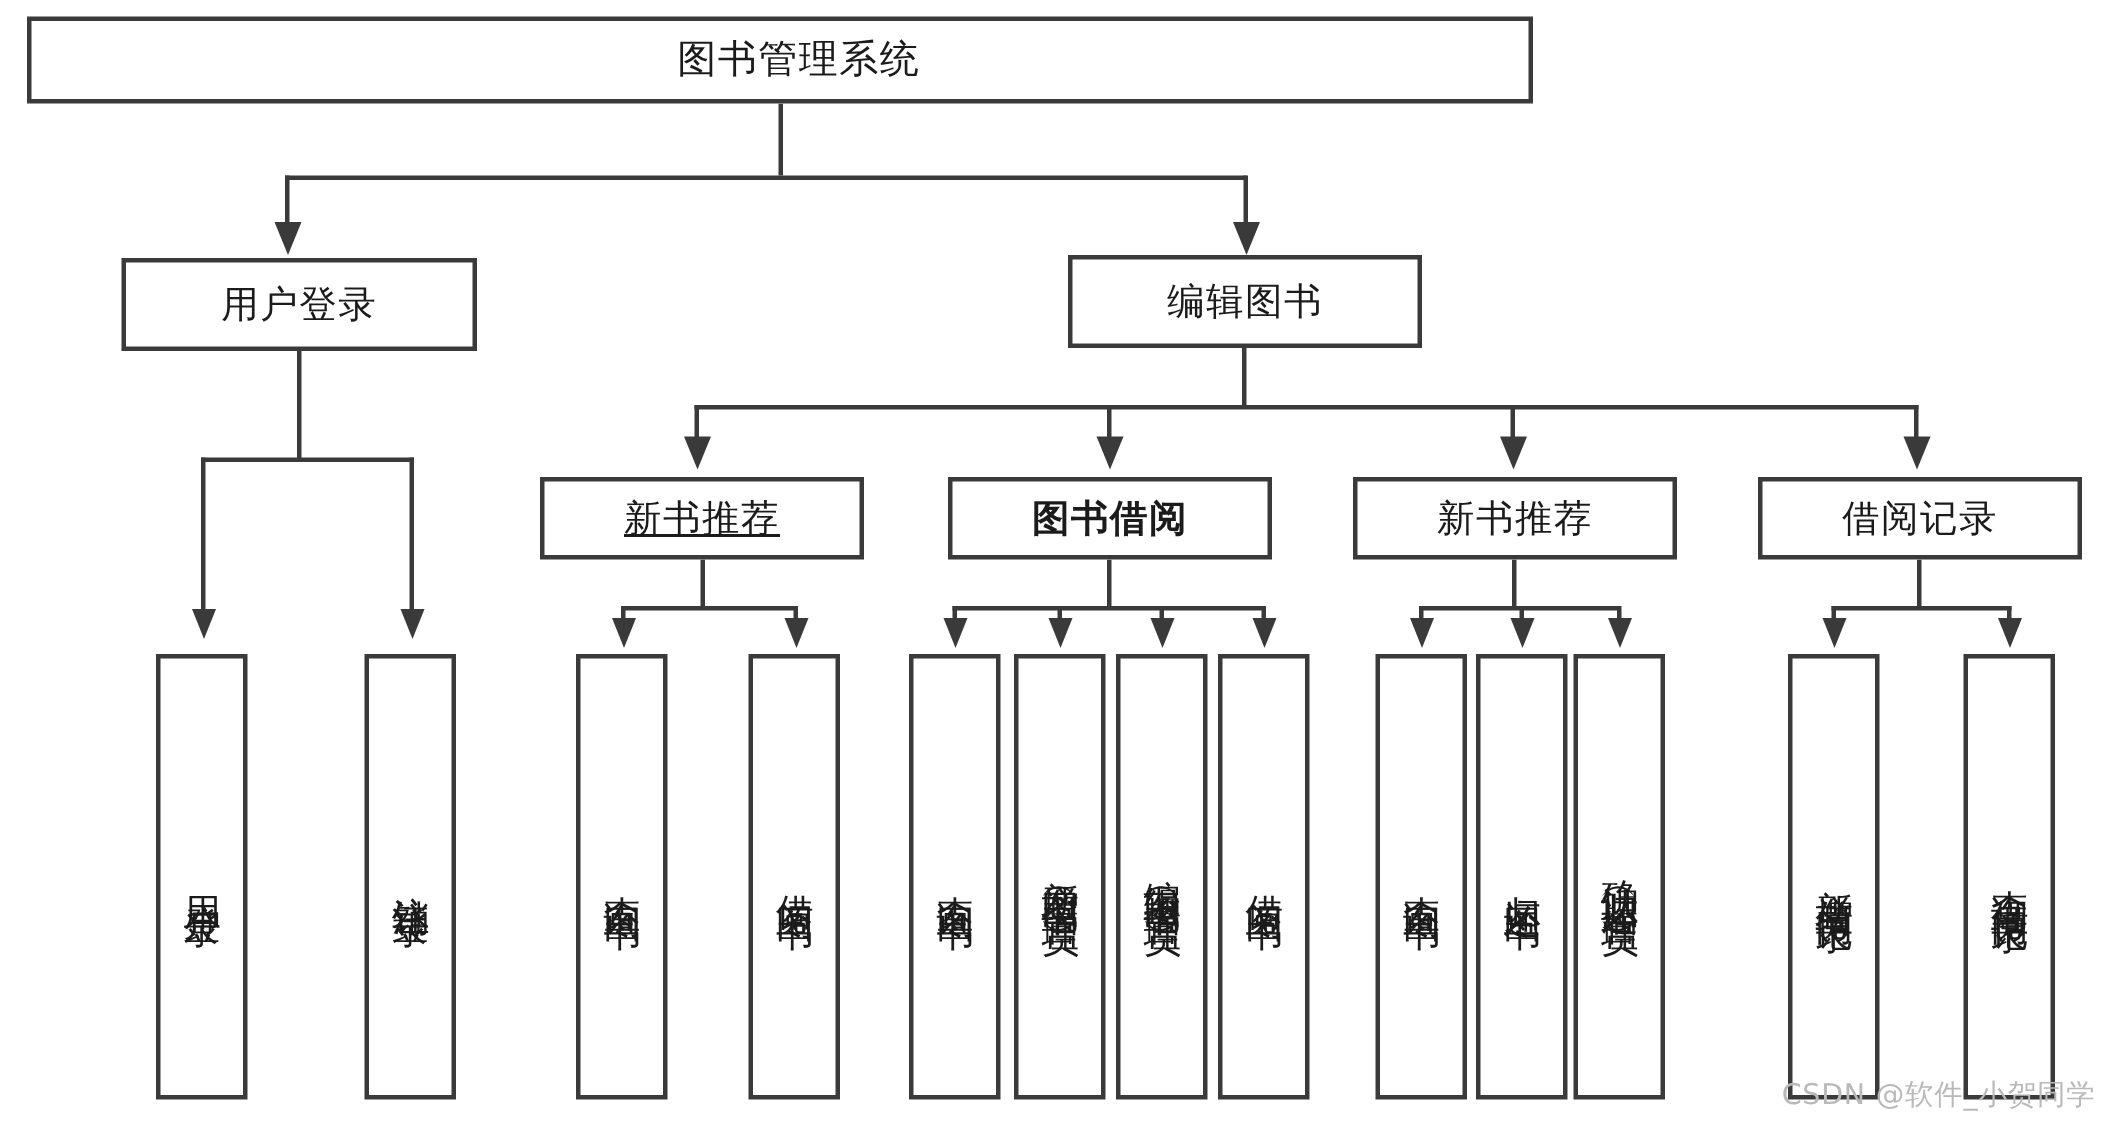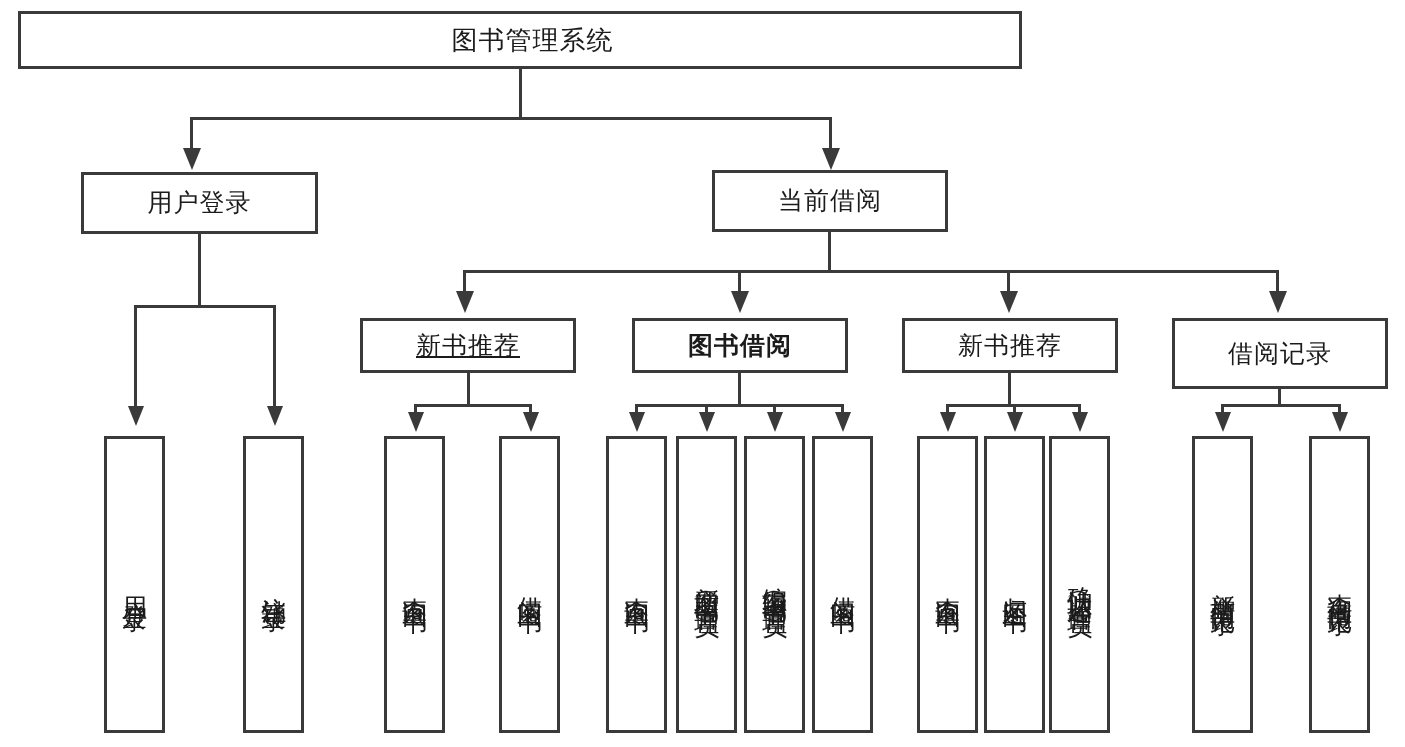--- a/index.html
+++ b/index.html
@@ -85,21 +85,21 @@
   <div class="ln v" style="left:190px;top:117px;height:34px;"></div>
   <div class="arrow" style="left:183px;top:148px;"></div>
   <div class="ln v" style="left:829px;top:117px;height:34px;"></div>
   <div class="arrow" style="left:822px;top:148px;"></div>
 
   <div class="node h" style="left:81px;top:172px;width:237px;height:62px;">
     <span>用户登录</span>
   </div>
 
   <div class="node h" style="left:712px;top:170px;width:236px;height:62px;">
-    <span>当前借阅</span>
+    <span>编辑图书</span>
   </div>
 
   <div class="ln v" style="left:198px;top:234px;height:73px;"></div>
   <div class="ln h" style="left:134px;top:305px;width:142px;"></div>
   <div class="ln v" style="left:134px;top:305px;height:104px;"></div>
   <div class="arrow sm" style="left:128px;top:406px;"></div>
   <div class="ln v" style="left:273px;top:305px;height:104px;"></div>
   <div class="arrow sm" style="left:267px;top:406px;"></div>
 
   <div class="ln v" style="left:828px;top:232px;height:40px;"></div>
@@ -119,21 +119,21 @@
 
   <div class="node h" style="left:360px;top:318px;width:216px;height:55px;text-decoration:underline;">
     <span>新书推荐</span>
   </div>
   <div class="node h" style="left:632px;top:318px;width:216px;height:55px;font-weight:bold;">
     <span>图书借阅</span>
   </div>
   <div class="node h" style="left:902px;top:318px;width:216px;height:55px;">
     <span>新书推荐</span>
   </div>
-  <div class="node h" style="left:1172px;top:318px;width:216px;height:71px;">
+  <div class="node h" style="left:1172px;top:318px;width:216px;height:55px;">
     <span>借阅记录</span>
   </div>
 
   <div class="ln v" style="left:467px;top:373px;height:33px;"></div>
   <div class="ln h" style="left:414px;top:404px;width:118px;"></div>
   <div class="ln v" style="left:414px;top:404px;height:12px;"></div>
   <div class="arrow sm" style="left:408px;top:412px;"></div>
   <div class="ln v" style="left:529px;top:404px;height:12px;"></div>
   <div class="arrow sm" style="left:523px;top:412px;"></div>
 
@@ -201,14 +201,15 @@
     <span>确认归还（管理员）</span>
   </div>
 
   <div class="node v" style="left:1192px;top:436px;width:61px;height:297px;">
     <span>新增借阅记录</span>
   </div>
   <div class="node v" style="left:1309px;top:436px;width:61px;height:297px;">
     <span>查询借阅记录</span>
   </div>
 
+  <div id="watermark">CSDN @软件_小贺同学</div>
 
 </div>
 
 </body></html>

